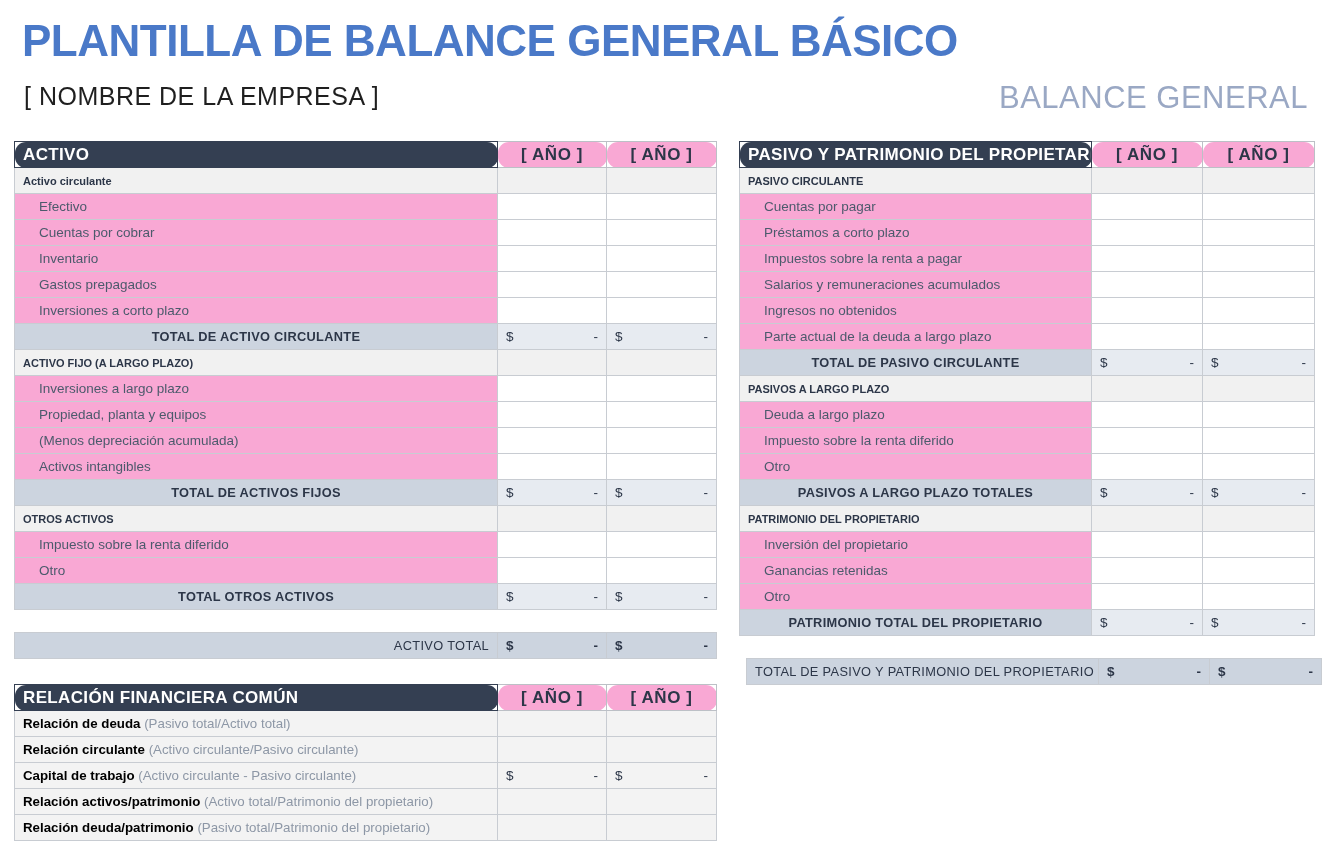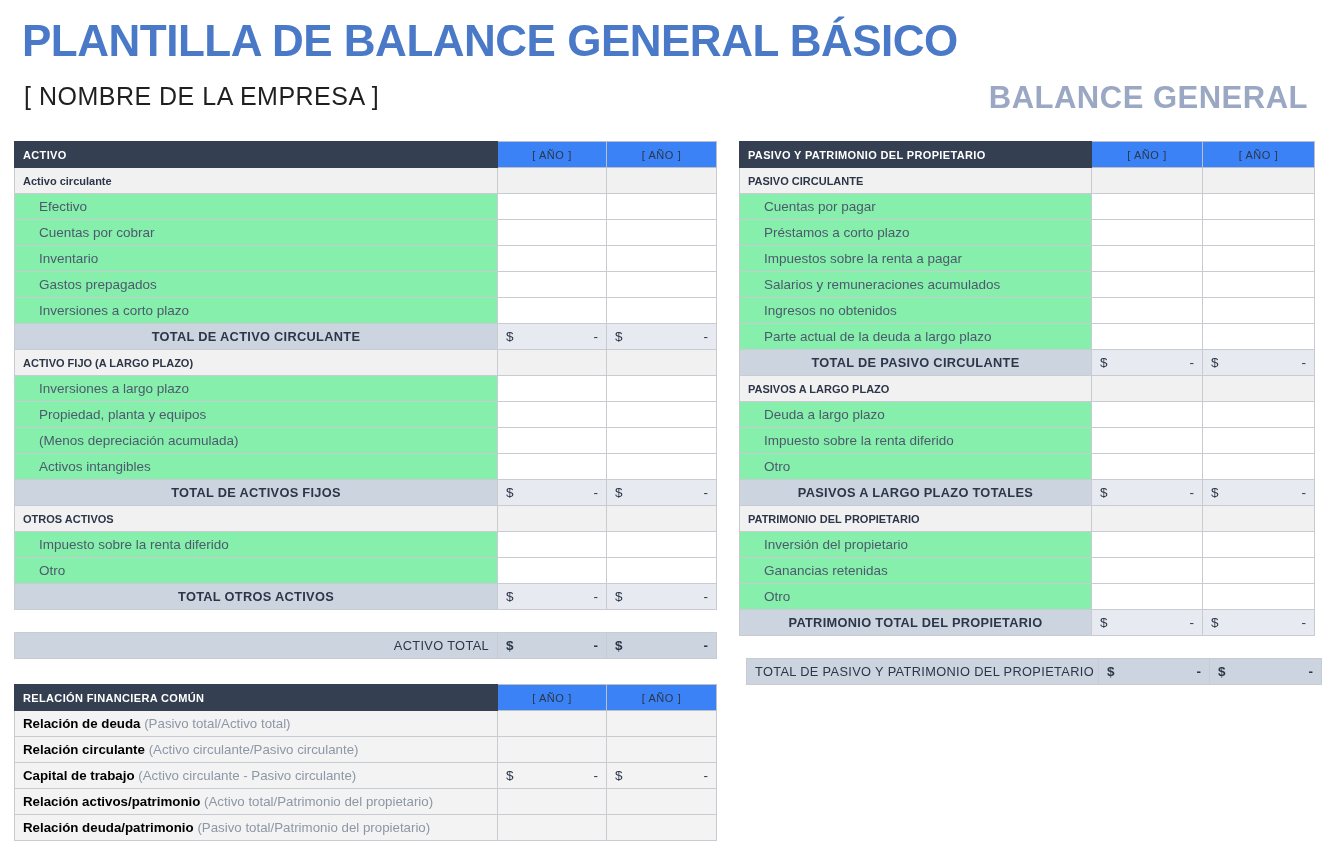--- a/index.html
+++ b/index.html
@@ -18,52 +18,53 @@
     font-size:44px; font-weight:bold; letter-spacing:-0.5px;
     color:#4a79c8; white-space:nowrap;
   }
   .company-name{
     position:absolute; left:24px; top:82px;
     font-size:25px; font-weight:normal; color:#1f1f1f;
     letter-spacing:0.5px; white-space:nowrap;
   }
   .sheet-label{
     position:absolute; right:20px; top:80px;
-    font-size:31px; font-weight:bold; color:#9aa8c4;
+    font-size:31px; font-weight:normal; color:#9aa8c4;
     letter-spacing:0.5px; white-space:nowrap;
   }
 
   
   .tbl{position:absolute; border-collapse:collapse; table-layout:fixed;}
   .tbl td{
     height:26px; padding:0 8px;
     font-size:13.5px; vertical-align:middle;
     border:1px solid #c8ccd2; box-sizing:border-box;
     white-space:nowrap; overflow:hidden;
   }
 
   
   tr.head td{
     background:#343f52; color:#ffffff;
-    font-weight:bold; font-size:11px; letter-spacing:0.35px;
+    font-weight:bold; font-size:17px; letter-spacing:0.35px;
     border-color:#343f52;
+    border-radius:11px;
   }
   tr.head td.yr{
-    background:#3b82f6; color:#2c3648;
-    text-align:center; font-weight:normal; letter-spacing:0.6px;
+    background:#f9a8d4; color:#2c3648;
+    text-align:center; font-weight:bold; letter-spacing:0.6px;
     border:1px solid #bcc0c6;
     margin-left:40px;
   }
 
   
   tr.section td{ background:#f1f1f1; font-weight:bold; color:#2c3648; font-size:11px; }
   tr.section td.val{ background:#f1f1f1; }
 
   
-  tr.item td.lbl{ background:#86efac; color:#4c5a6c; padding-left:24px; }
+  tr.item td.lbl{ background:#f9a8d4; color:#4c5a6c; padding-left:24px; }
   tr.item td.val{ background:#ffffff; }
 
   
   tr.total td.lbl{
     background:#ccd4df; color:#2c3648; font-weight:bold;
     text-align:center; font-size:12.8px; letter-spacing:0.3px;
   }
   tr.total td.val{ background:#e7ebf1; }
 
   

